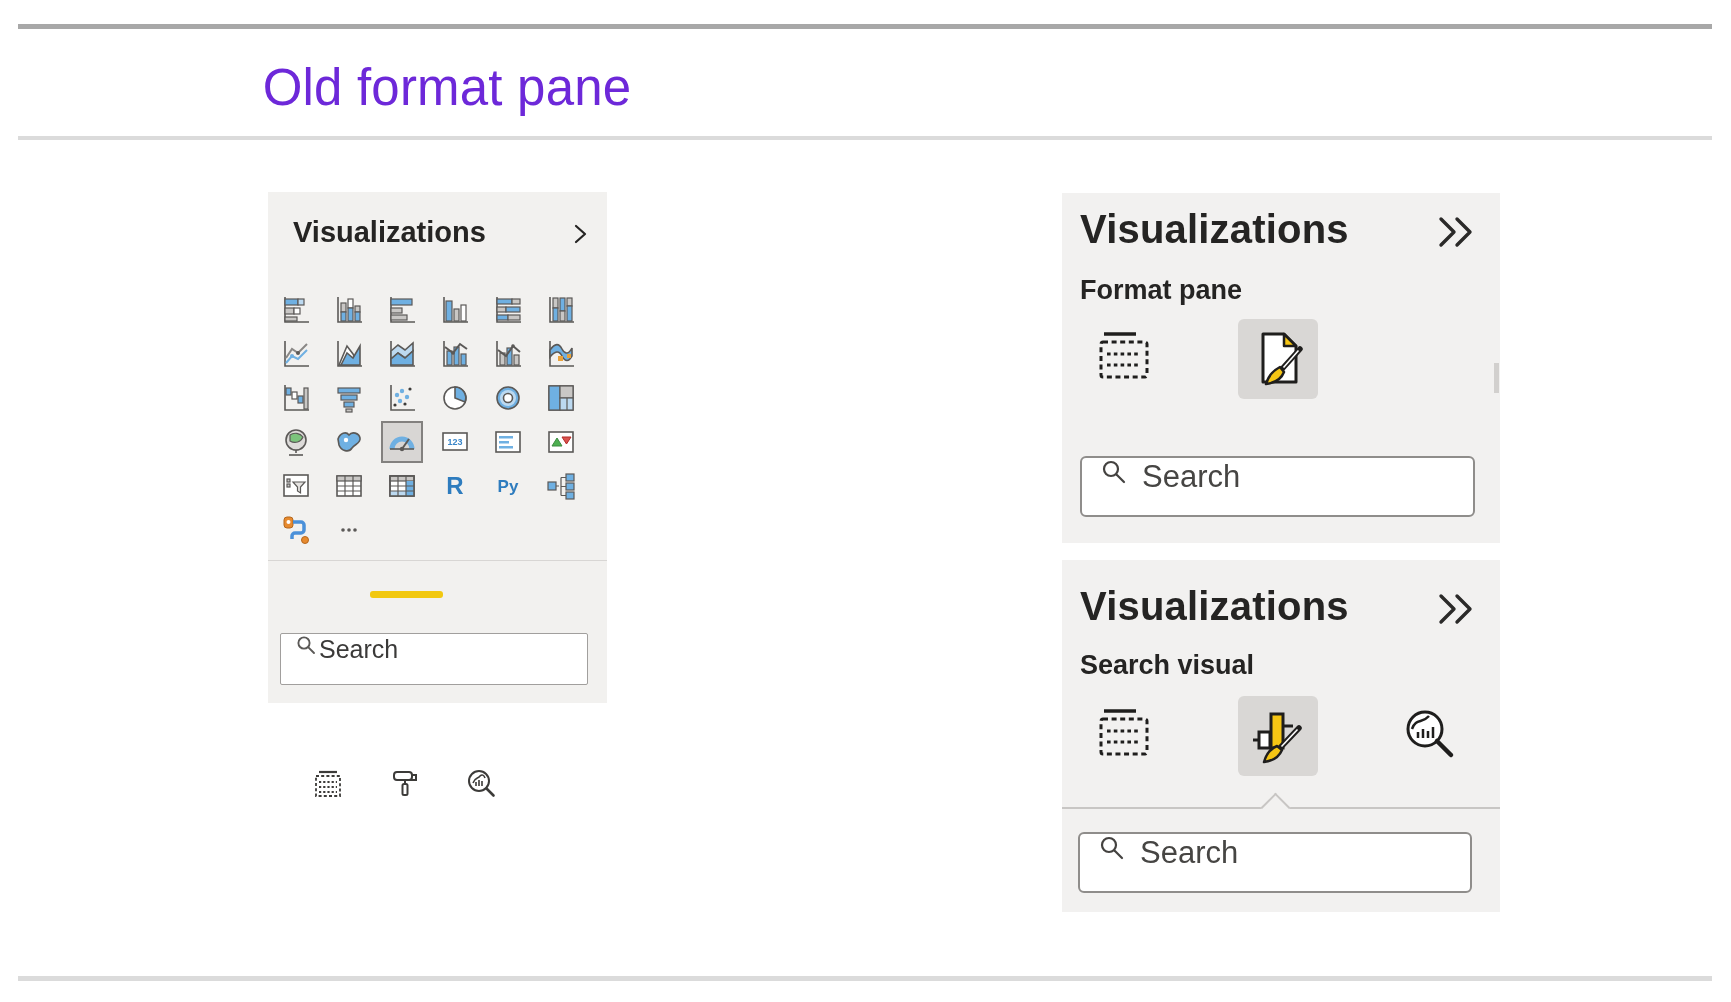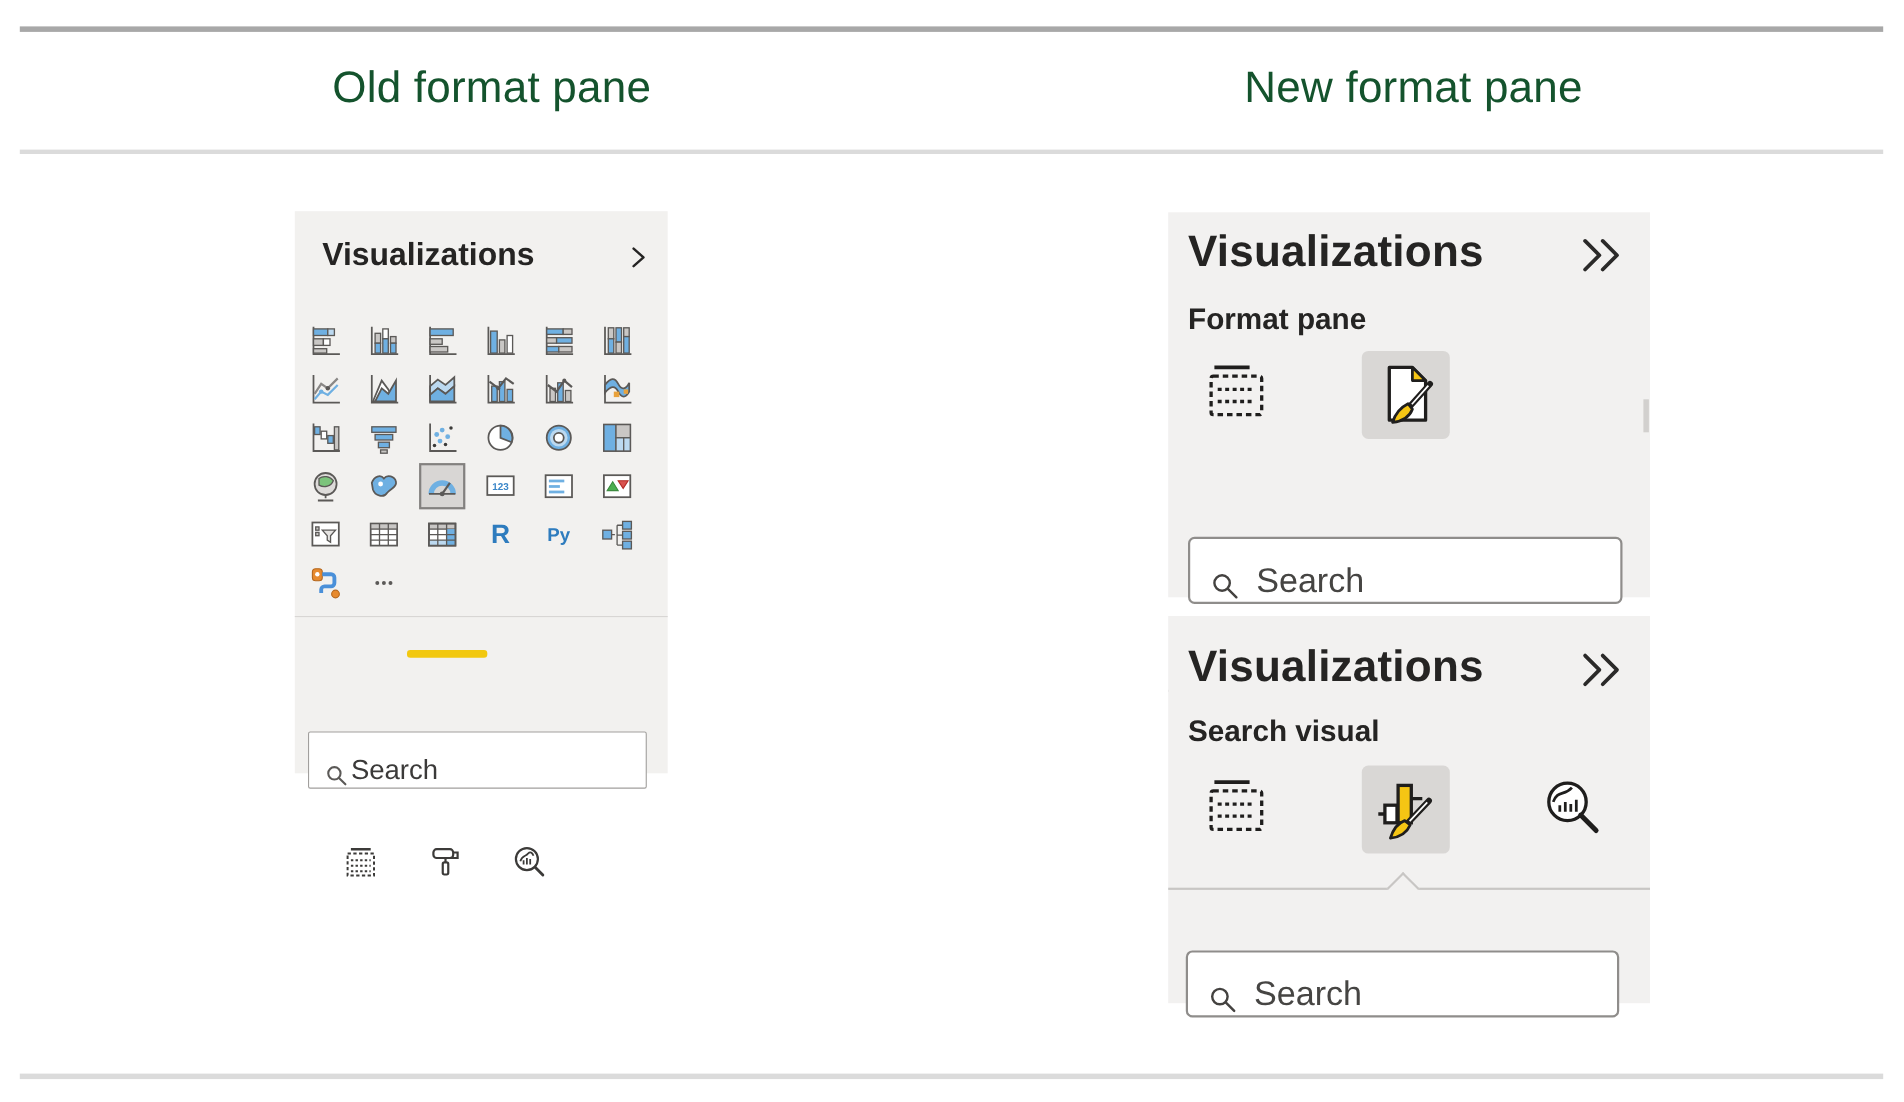--- a/index.html
+++ b/index.html
@@ -5,21 +5,21 @@
   html,body{margin:0;padding:0;background:#fff;}
   #stage{position:relative;width:1731px;height:1002px;background:#fff;overflow:hidden;
          font-family:"Liberation Sans",sans-serif;color:#252423;}
 
   .hr{position:absolute;left:18px;width:1694px;}
   .hr.top{top:24px;height:5px;background:#a8a8a8;}
   .hr.mid{top:136px;height:4px;background:#dbdbdb;}
   .hr.bot{top:976px;height:5px;background:#dbdbdb;}
 
   .col-header{position:absolute;top:58px;width:400px;text-align:center;
-              font-size:40px;font-weight:400;color:#14532d;letter-spacing:.2px;}
+              font-size:51px;font-weight:400;color:#6d28d9;letter-spacing:.2px;}
   #hdr-old{left:247px;}
   #hdr-new{left:1085px;}
 
   
   #old-pane{position:absolute;left:268px;top:192px;width:339px;height:511px;background:#F2F1EF;}
   #old-pane .pane-title{position:absolute;left:25px;top:24px;font-size:29px;font-weight:700;}
   #old-pane .collapse{position:absolute;left:300px;top:30px;width:24px;height:24px;cursor:pointer;}
 
   #visual-grid{position:absolute;left:12px;top:102px;display:grid;
                grid-template-columns:repeat(6,32px);grid-auto-rows:32px;
@@ -30,21 +30,21 @@
                      background:#D8D6D4;border:2px solid #83817F;}
   .vcell .icn{position:relative;}
 
   #old-divider{position:absolute;left:0;top:368px;width:339px;height:1px;background:#D8D6D4;}
 
   #old-tabs{position:absolute;left:42px;top:574px;display:flex;gap:41px;}
   .tabbtn{width:36px;height:36px;display:flex;align-items:center;justify-content:center;}
   #tab-underline{position:absolute;left:102px;top:399px;width:73px;height:7px;
                  background:#F2C80F;border-radius:3px;}
 
-  .searchbox{background:#fff;display:flex;align-items:flex-end;box-sizing:border-box;margin-top:32px;}
+  .searchbox{background:#fff;display:flex;align-items:flex-start;box-sizing:border-box;}
   #old-search{position:absolute;left:12px;top:441px;width:308px;height:52px;
               border:1px solid #A19F9D;border-radius:2px;padding-left:14px;}
   #old-search input{border:none;outline:none;flex:1;font-family:"Liberation Sans",sans-serif;
               font-size:25px;color:#3b3a39;background:transparent;min-width:0;}
   #old-search input::placeholder{color:#3b3a39;opacity:1;}
 
   
   .new-pane{position:absolute;left:1062px;width:438px;background:#F2F1F0;}
   #new-pane-1{top:193px;height:350px;}
   #new-pane-2{top:560px;height:352px;}
@@ -79,21 +79,20 @@
   .nsearch input::placeholder{color:#464543;opacity:1;}
 
   #scroll-thumb{position:absolute;left:432px;top:170px;width:5px;height:30px;background:#D2D0CE;}
 </style>
 </head>
 <body>
 
 <div id="stage">
   <div class="hr top"></div>
   <div class="col-header" id="hdr-old">Old format pane</div>
-  <div class="col-header" id="hdr-new">New format pane</div>
   <div class="hr mid"></div>
 
   <div id="old-pane">
     <div class="pane-title">Visualizations</div>
     <div class="collapse">
       <svg width="24" height="24" viewBox="0 0 24 24">
           <path d="M8 4 L17 12 L8 20" fill="none" stroke="#252423" stroke-width="2.2" stroke-linecap="round" stroke-linejoin="round"></path>
         </svg>
     </div>
     <div id="visual-grid">

